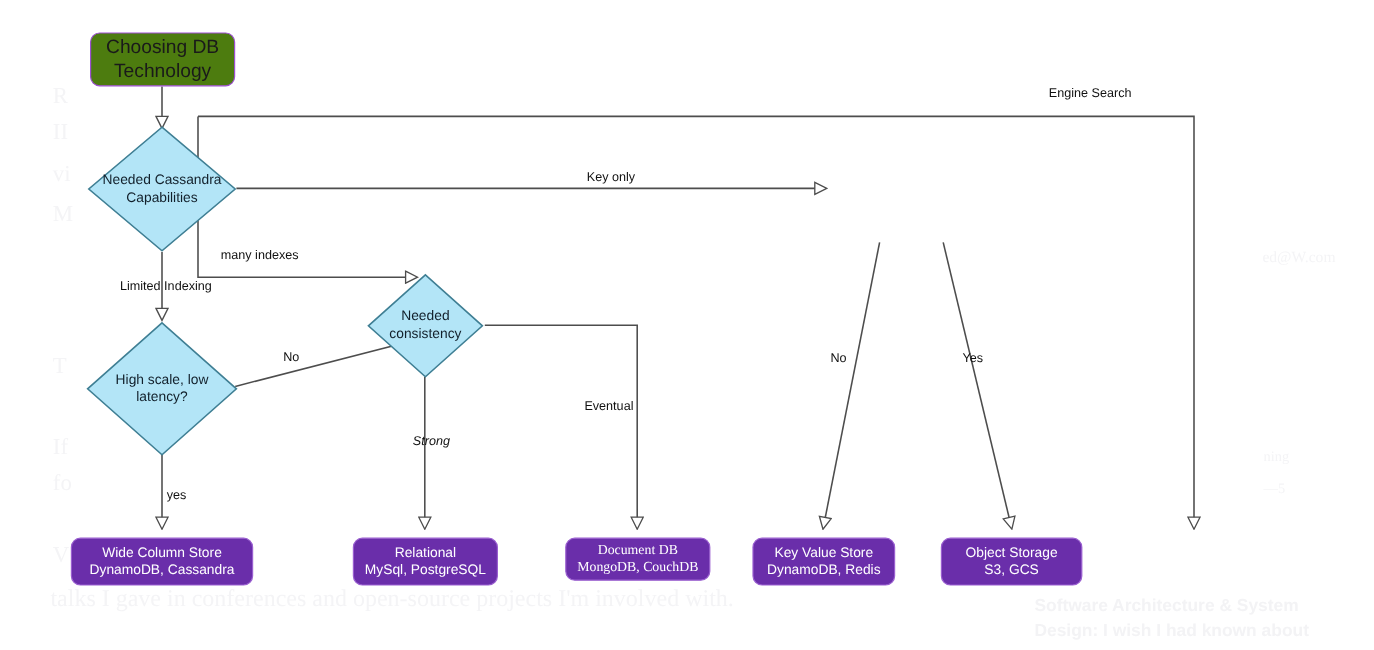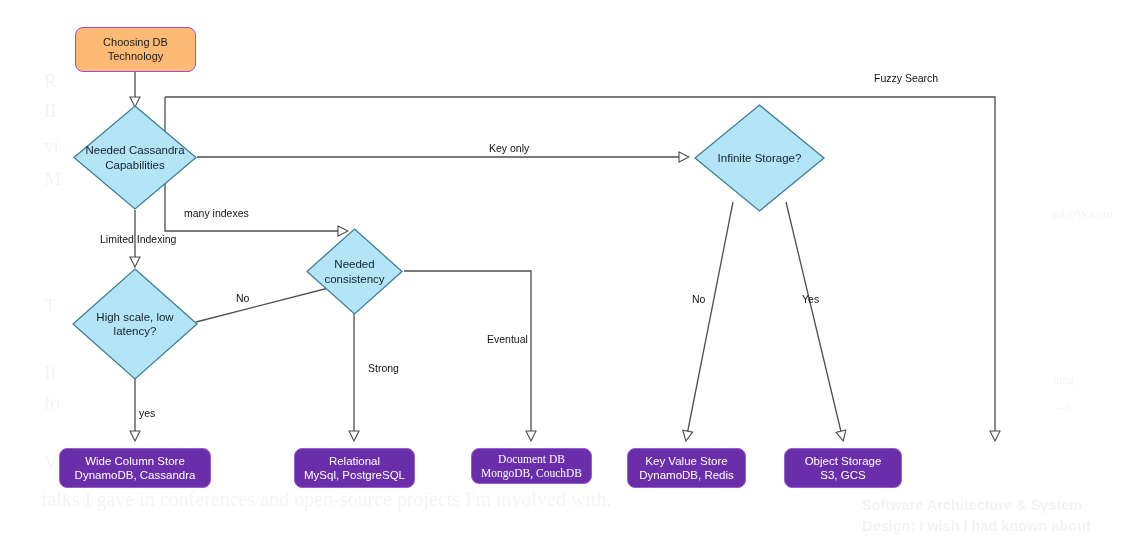--- a/index.html
+++ b/index.html
@@ -51,24 +51,24 @@
     border-style: solid;
     display: flex;
     align-items: center;
     justify-content: center;
     text-align: center;
     line-height: 1.25;
   }
   .rect-node .lbl { white-space: pre-line; }
 
   .start-node {
-    background: #fdba74;
+    background: #4d7c0f;
     border-color: #9d4fd1;
     color: #1a1a1a;
-    font-size: 11px;
+    font-size: 16px;
   }
   .terminal-node {
     background: #6a2eaa;
     border-color: #9a5fd0;
     color: #ffffff;
     font-size: 11.5px;
   }
 
   
   .diamond {
@@ -147,50 +147,44 @@
       <path d="M354,314 L354,440" marker-end="url(#ah)"></path>
 
       <path d="M404,271 L531,271 L531,440" marker-end="url(#ah)"></path>
 
       <path d="M733,202 L686,440" marker-end="url(#ah)"></path>
 
       <path d="M786,202 L843,440" marker-end="url(#ah)"></path>
     </g>
   </svg>
 
-  <div class="edge-label" style="left:874px; top:72px;">Fuzzy Search</div>
+  <div class="edge-label" style="left:874px; top:72px;">Engine Search</div>
   <div class="edge-label" style="left:489px; top:142px;">Key only</div>
   <div class="edge-label" style="left:184px; top:207px;">many indexes</div>
   <div class="edge-label" style="left:100px; top:233px;text-align:center;">Limited Indexing</div>
   <div class="edge-label" style="left:236px; top:292px;">No</div>
   <div class="edge-label" style="left:139px; top:407px;">yes</div>
-  <div class="edge-label" style="left:368px; top:362px;">Strong</div>
+  <div class="edge-label" style="left:344px; top:362px;font-style:italic;">Strong</div>
   <div class="edge-label" style="left:477px; top:333px;padding-left:10px;">Eventual</div>
   <div class="edge-label" style="left:692px; top:293px;">No</div>
   <div class="edge-label" style="left:802px; top:293px;">Yes</div>
 
   <div class="node rect-node start-node" style="left:75px; top:27px; width:121px; height:45px;">
     <span class="lbl">Choosing DB
 Technology</span>
   </div>
 
   <div class="diamond" style="left:73px; top:105px; width:124px; height:105px;">
     <svg width="124" height="105" viewBox="0 0 124 105">
       <polygon points="62,1 123,52.5 62,104 1,52.5" fill="#b3e5f7" stroke="#3f7f94" stroke-width="1.3"></polygon>
     </svg>
     <div class="dlabel">Needed Cassandra
 Capabilities</div>
   </div>
 
-  <div class="diamond" style="left:694px; top:104px; width:131px; height:108px;">
-    <svg width="131" height="108" viewBox="0 0 131 108">
-      <polygon points="65.5,1 130,54 65.5,107 1,54" fill="#b3e5f7" stroke="#3f7f94" stroke-width="1.3"></polygon>
-    </svg>
-    <div class="dlabel">Infinite Storage?</div>
-  </div>
 
   <div class="diamond" style="left:72px; top:268px; width:126px; height:112px;">
     <svg width="126" height="112" viewBox="0 0 126 112">
       <polygon points="63,1 125,56 63,111 1,56" fill="#b3e5f7" stroke="#3f7f94" stroke-width="1.3"></polygon>
     </svg>
     <div class="dlabel">High scale, low
 latency?</div>
   </div>
 
   <div class="diamond" style="left:306px; top:228px; width:97px; height:87px;">

